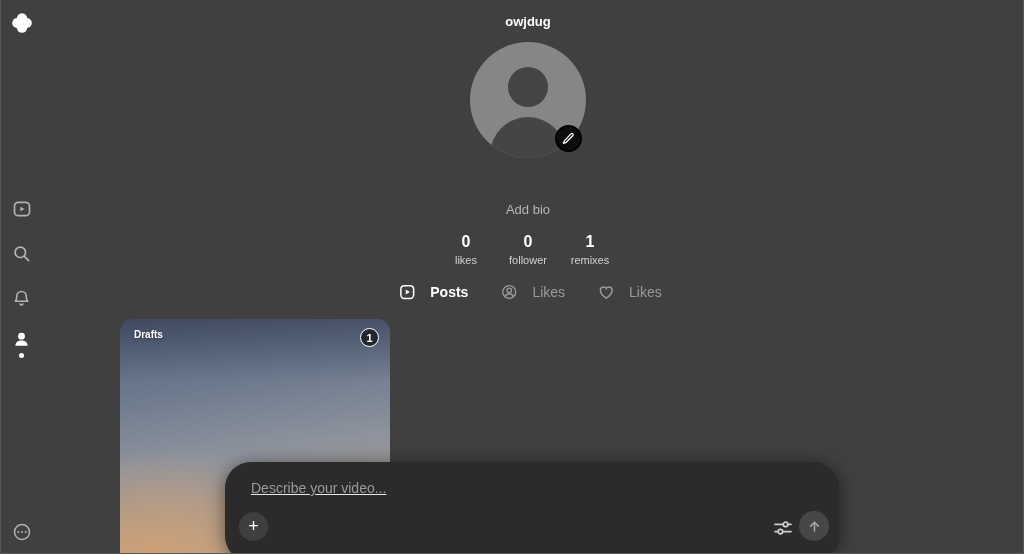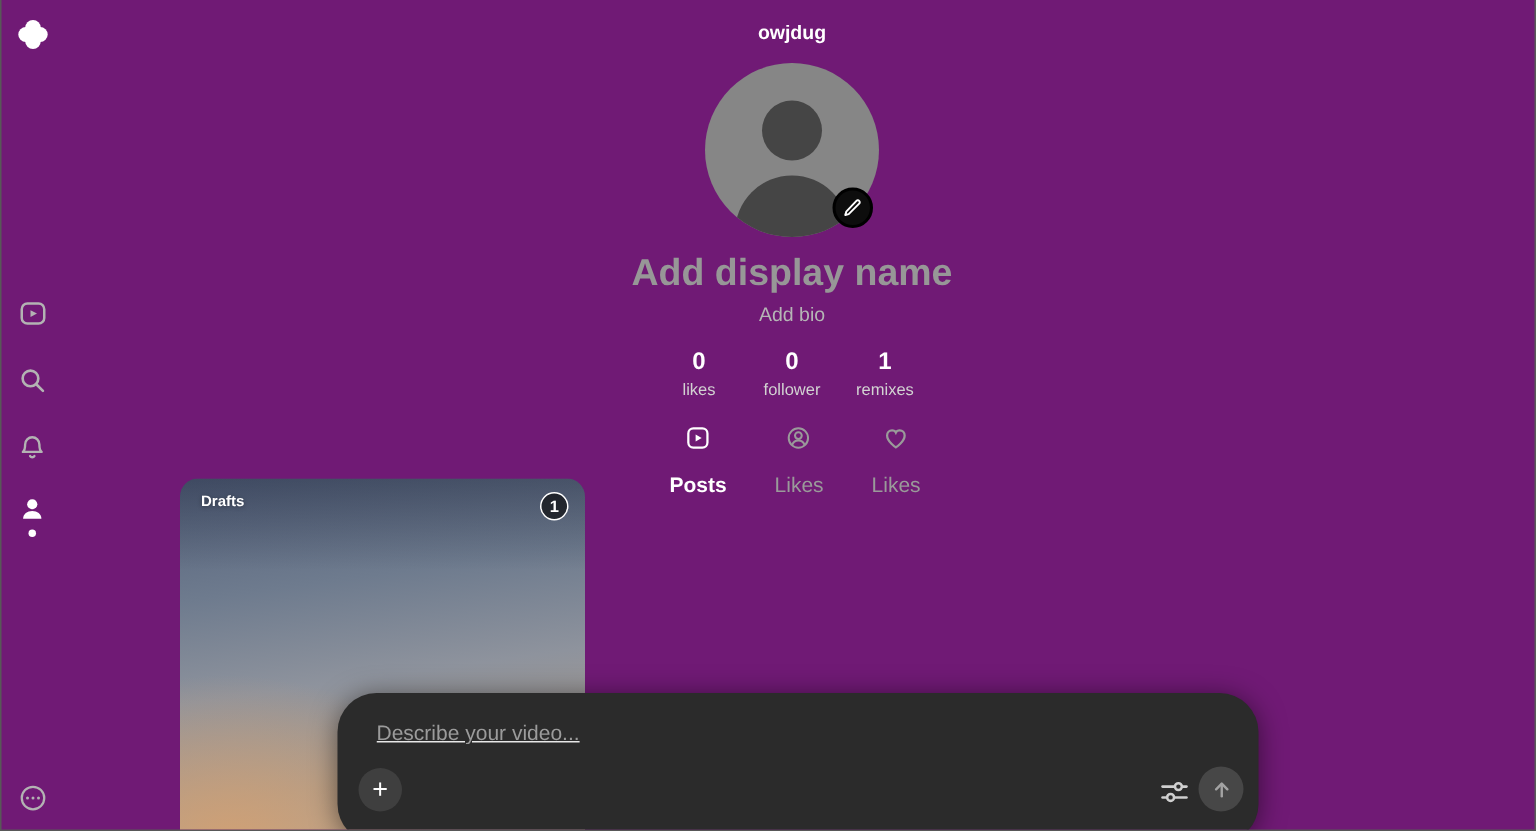--- a/index.html
+++ b/index.html
@@ -1,18 +1,18 @@
 <!DOCTYPE html>
 <html><head>
 <meta charset="utf-8">
 <style>
   * { margin:0; padding:0; box-sizing:border-box; }
   html,body { background:#000; }
   body { font-family:"Liberation Sans", sans-serif; }
-  .page{ position:relative; width:1024px; height:554px; background:#701a75; overflow:hidden;
+  .page{ position:relative; width:1024px; height:554px; background:#404040; overflow:hidden;
          border:1px solid #585858; border-top:none; }
 
   
   .app-logo{ position:absolute; left:9px; top:11px; width:24px; height:24px;
              background:transparent; border:none; cursor:pointer; }
   .username{ position:absolute; top:14px; left:527px; transform:translateX(-50%);
              color:#fff; font-size:13px; font-weight:600; }
 
   
   .side-btn{ position:absolute; left:10px; width:21px; height:21px; background:transparent;
@@ -38,21 +38,21 @@
 
   .stats{ position:absolute; top:233px; left:527px; transform:translateX(-50%);
           display:flex; gap:22px; }
   .stat{ display:flex; flex-direction:column; align-items:center; min-width:40px; }
   .stat .v{ color:#fff; font-size:16px; font-weight:700; }
   .stat .l{ color:#d2d2d2; font-size:11px; margin-top:3px; }
 
   .tabs{ position:absolute; top:283px; left:529px; transform:translateX(-50%);
          display:flex; gap:32px; align-items:center; }
   .tab{ display:flex; align-items:center; gap:7px; background:transparent; border:none;
-        cursor:pointer; color:#9a9a9a; font-size:14px; font-family:inherit;flex-direction:column; }
+        cursor:pointer; color:#9a9a9a; font-size:14px; font-family:inherit; }
   .tab.active{ color:#fff; font-weight:600; }
 
   
   .drafts-card{ position:absolute; left:119px; top:319px; width:270px; height:236px;
     border-radius:12px 12px 0 0; overflow:hidden; cursor:pointer;
     background:
       linear-gradient(180deg, rgba(10,16,34,0.28) 0%, rgba(0,0,0,0) 26%),
       radial-gradient(95% 75% at 12% 102%, rgba(213,160,112,0.85) 0%, rgba(213,160,112,0) 62%),
       linear-gradient(172deg, #53607a 0%, #6e7b8e 30%, #8e939d 55%, #a89c90 80%, #b7a795 100%); }
   .drafts-title{ position:absolute; left:14px; top:10px; color:#fff; font-size:10px;
@@ -148,21 +148,20 @@
       </g>
     </svg>
   </div>
   <button class="edit-btn">
     <svg width="13" height="13" viewBox="0 0 24 24" fill="none" stroke="#fff" stroke-width="2.4" stroke-linecap="round" stroke-linejoin="round">
       <path d="M16.5 3.5a2.4 2.4 0 0 1 3.4 3.4L7 19.8 2.8 21l1.2-4.2z"></path>
     </svg>
     <span></span>
   </button>
 
-  <div class="display-name">Add display name</div>
   <div class="bio">Add bio</div>
 
   <div class="stats">
     <div class="stat">
       <span class="v">0</span>
       <span class="l">likes</span>
     </div>
     <div class="stat">
       <span class="v">0</span>
       <span class="l">follower</span>

